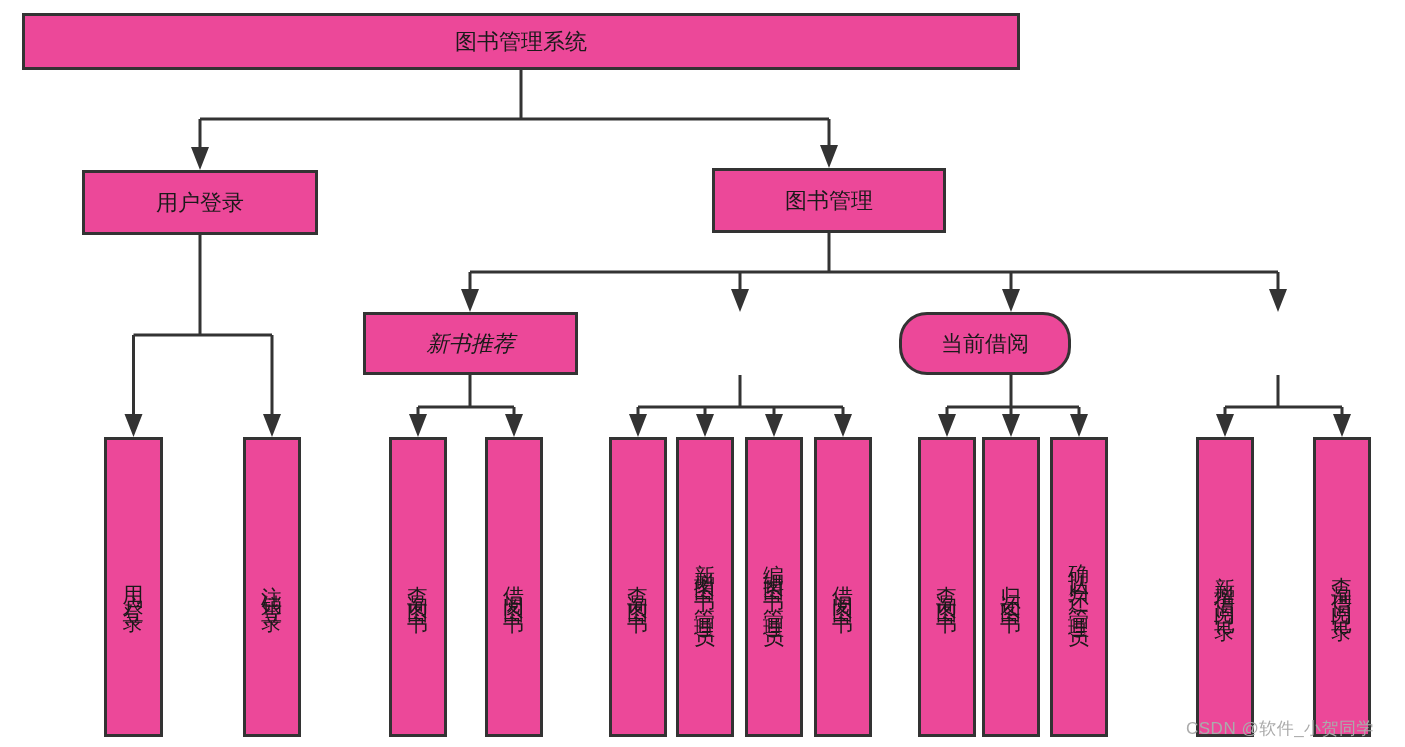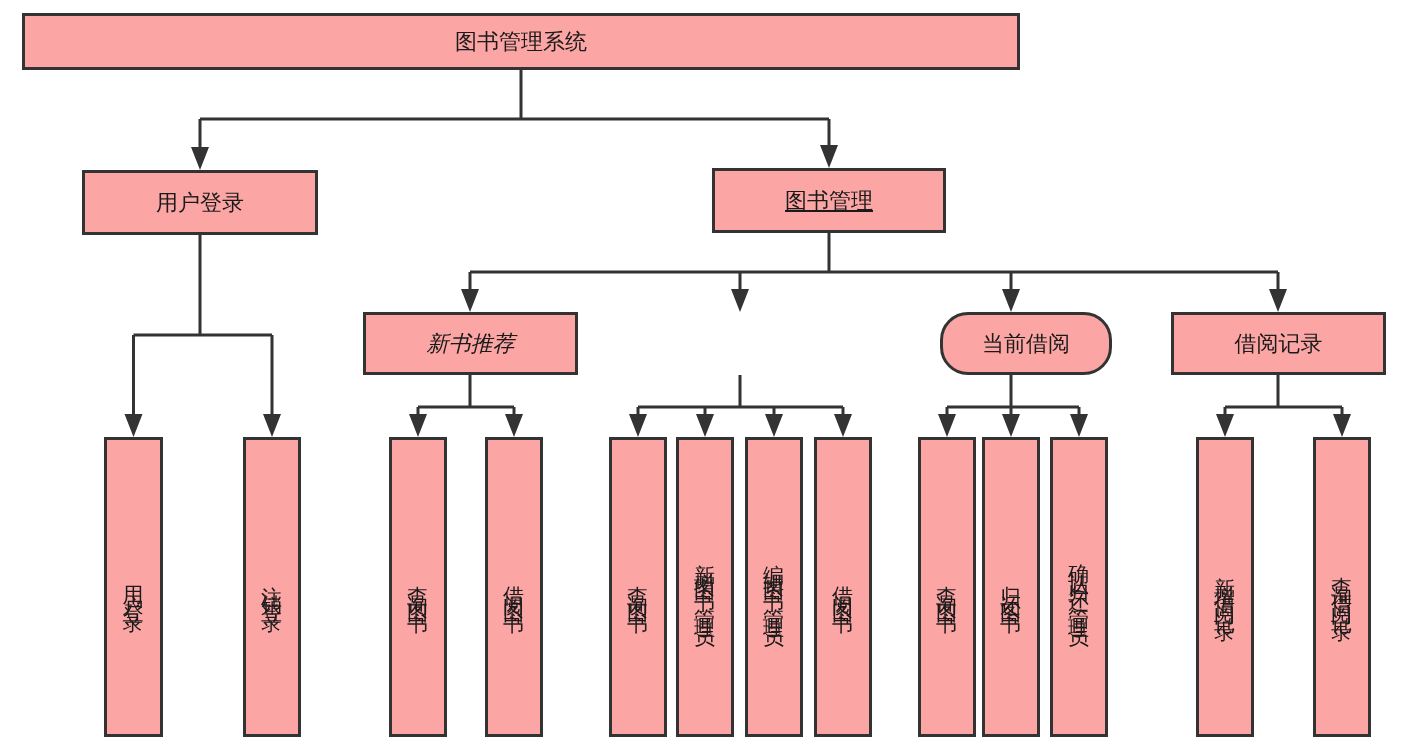--- a/index.html
+++ b/index.html
@@ -11,21 +11,21 @@
     font-family: "Liberation Sans", "DejaVu Sans", sans-serif;
     overflow: hidden;
   }
   #wires {
     position: absolute;
     left: 0; top: 0;
     width: 1405px; height: 747px;
   }
   .node {
     position: absolute;
-    background: #fca5a5;
+    background: #ec4899;
     border: 3px solid #333333;
     box-sizing: border-box;
     display: flex;
     align-items: center;
     justify-content: center;
     color: #1a1a1a;
     text-align: center;
   }
   .h { font-size: 22px; line-height: 1; white-space: nowrap; }
   .v {
@@ -77,37 +77,37 @@
          M938 414 L956 414 L947 437 Z
          M1002 414 L1020 414 L1011 437 Z
          M1070 414 L1088 414 L1079 437 Z
          M1216 414 L1234 414 L1225 437 Z
          M1333 414 L1351 414 L1342 437 Z"></path>
   </svg>
 
   <div class="node h" style="left:22px; top:13px; width:998px; height:57px;">图书管理系统</div>
 
   <div class="node h" style="left:82px; top:170px; width:236px; height:65px;">用户登录</div>
-  <div class="node h" style="left:712px; top:168px; width:234px; height:65px;text-decoration:underline;">图书管理</div>
+  <div class="node h" style="left:712px; top:168px; width:234px; height:65px;">图书管理</div>
 
   <div class="node h" style="left:363px; top:312px; width:215px; height:63px;font-style:italic;">新书推荐</div>
-  <div class="node h" style="left:940px; top:312px; width:172px; height:63px;border-radius:28px;">当前借阅</div>
-  <div class="node h" style="left:1171px; top:312px; width:215px; height:63px;">借阅记录</div>
+  <div class="node h" style="left:899px; top:312px; width:172px; height:63px;border-radius:28px;">当前借阅</div>
 
   <div class="node v" style="left:104px; top:437px; width:59px; height:300px;">用户登录</div>
   <div class="node v" style="left:243px; top:437px; width:58px; height:300px;">注销登录</div>
 
   <div class="node v" style="left:389px; top:437px; width:58px; height:300px;">查询图书</div>
   <div class="node v" style="left:485px; top:437px; width:58px; height:300px;">借阅图书</div>
 
   <div class="node v" style="left:609px; top:437px; width:58px; height:300px;">查询图书</div>
   <div class="node v" style="left:676px; top:437px; width:58px; height:300px;">新增图书（管理员）</div>
   <div class="node v" style="left:745px; top:437px; width:58px; height:300px;">编辑图书（管理员）</div>
   <div class="node v" style="left:814px; top:437px; width:58px; height:300px;">借阅图书</div>
 
   <div class="node v" style="left:918px; top:437px; width:58px; height:300px;">查询图书</div>
   <div class="node v" style="left:982px; top:437px; width:58px; height:300px;">归还图书</div>
   <div class="node v" style="left:1050px; top:437px; width:58px; height:300px;">确认归还（管理员）</div>
 
   <div class="node v" style="left:1196px; top:437px; width:58px; height:300px;">新增借阅记录</div>
   <div class="node v" style="left:1313px; top:437px; width:58px; height:300px;">查询借阅记录</div>
 
+  <div id="watermark">CSDN @软件_小贺同学</div>
 </div>
 
 </body></html>

